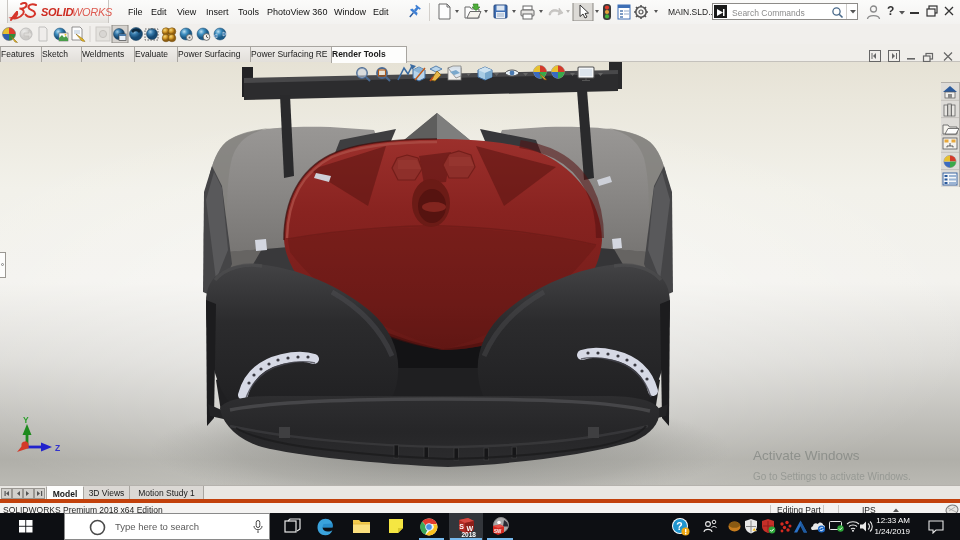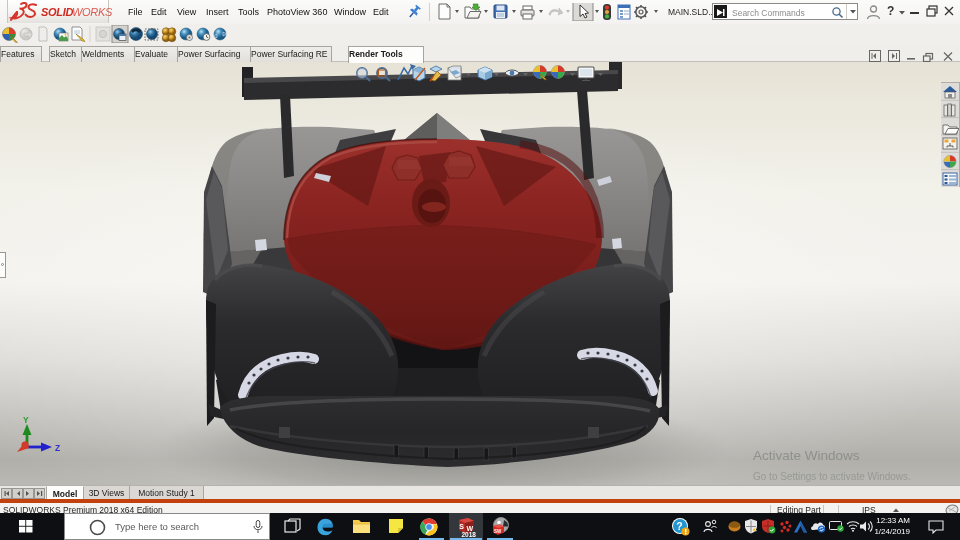--- a/index.html
+++ b/index.html
@@ -7,21 +7,21 @@
 #stage { position:relative; width:960px; height:540px; background:#f0eeea; }
 .abs { position:absolute; }
 
 #titlebar { position:absolute; left:0; top:0; width:960px; height:28px; background:linear-gradient(#fbfbfa,#f2f1ef); border-bottom:1px solid #d8d5d1; }
 .menu { position:absolute; top:6.5px; font-size:9px; color:#111; }
 
 #toolbar2 { position:absolute; left:0; top:24px; width:960px; height:20px; background:#f1efec; }
 
 #tabrow { position:absolute; left:0; top:44px; width:960px; height:18px; background:#f0eeea; border-bottom:1px solid #c4c1bc; }
 .tab { position:absolute; top:2px; height:16px; background:linear-gradient(#efedea,#e2dfda); border:1px solid #a8a5a0; border-bottom:none; font-size:8.5px; color:#1a1a1a; text-align:left; line-height:15px; }
-.tab.active { background:#fdfdfc; font-weight:bold; height:17px; z-index:3;margin-left:17px; }
+.tab.active { background:#fdfdfc; font-weight:bold; height:17px; z-index:3; }
 
 #viewport { position:absolute; left:0; top:62px; width:960px; height:423px;
  background:
   radial-gradient(ellipse 760px 300px at 430px 260px, rgba(255,255,255,0.5), rgba(255,255,255,0) 72%),
   linear-gradient(180deg,#e6e2d5 0%, #eae7dc 9%, #f2f1ea 30%, #f3f2ee 52%, #dcdbd7 70%, #c0bfba 85%, #b0afa9 94%, #bab9b3 100%);
 }
 #watermark1 { position:absolute; left:753px; top:386px; font-size:13.5px; color:rgba(125,130,126,0.7); }
 #watermark2 { position:absolute; left:753px; top:409px; font-size:10px; color:rgba(133,138,133,0.65); }
 
 #sidepane { position:absolute; right:0; top:20px; width:19px; height:105px; background:#dedcd8; border:1px solid #b0ada8; }
@@ -286,21 +286,21 @@
     <g transform="translate(220,9)">
       <circle r="6" fill="url(#ballblue)" stroke="#1c4a70" stroke-width="0.5"></circle>
       <path d="M-7,2 L-3,0 L-3,4 Z" fill="#3a78b0" stroke="#fff" stroke-width="0.5"></path>
       <path d="M7,0 L3,-2 L3,2 Z" fill="#3a78b0" stroke="#fff" stroke-width="0.5"></path>
     </g>
   </svg>
 </div>
 
 <div id="tabrow">
   <div class="tab" style="left:0;width:42px">Features</div>
-  <div class="tab" style="left:49px;width:51px">Sketch</div>
+  <div class="tab" style="left:41px;width:51px">Sketch</div>
   <div class="tab" style="left:81px;width:54px">Weldments</div>
   <div class="tab" style="left:134px;width:44px">Evaluate</div>
   <div class="tab" style="left:177px;width:74px">Power Surfacing</div>
   <div class="tab" style="left:250px;width:82px">Power Surfacing RE</div>
   <div class="tab active" style="left:331px;width:76px">Render Tools</div>
 
   <svg class="abs" style="left:869px;top:6px" width="88" height="12" viewBox="0 0 88 12">
     <rect x="0.5" y="0.5" width="11" height="11" fill="none" stroke="#666"></rect>
     <path d="M7,3 L4,6 L7,9 Z" fill="#666"></path>
         <line x1="3" y1="3" x2="3" y2="9" stroke="#666"></line>

